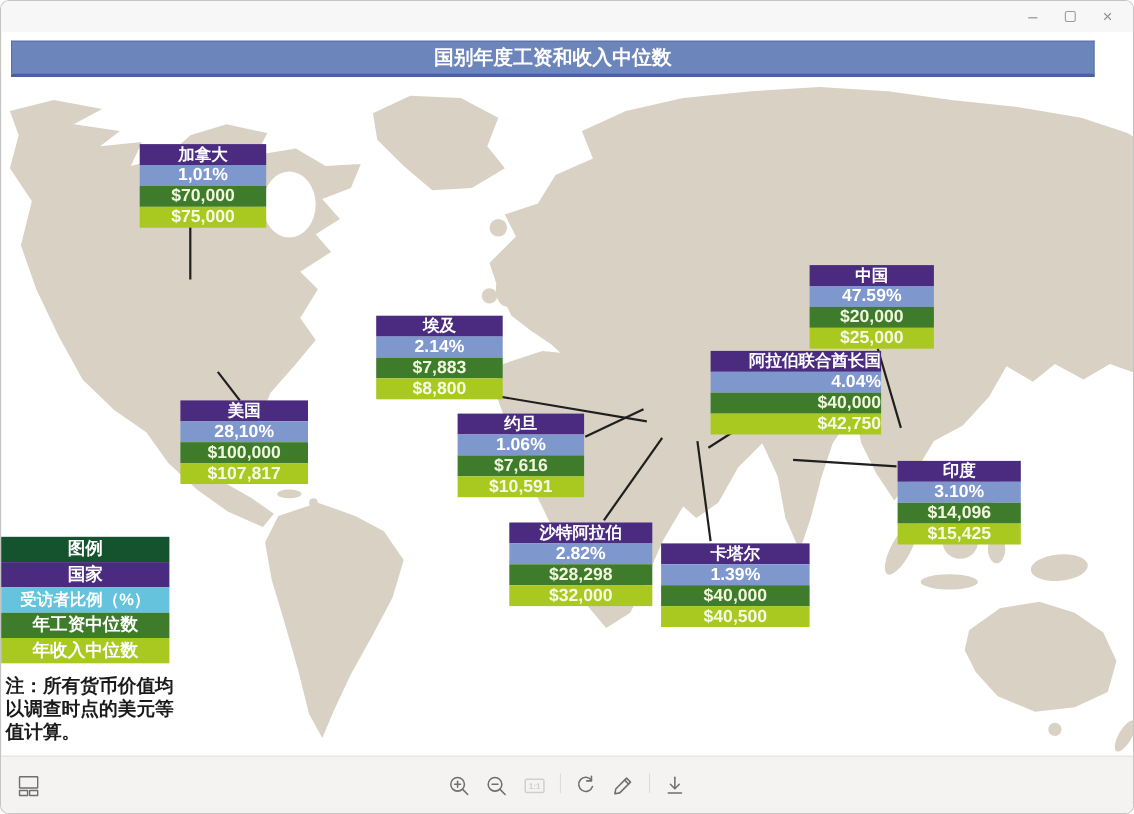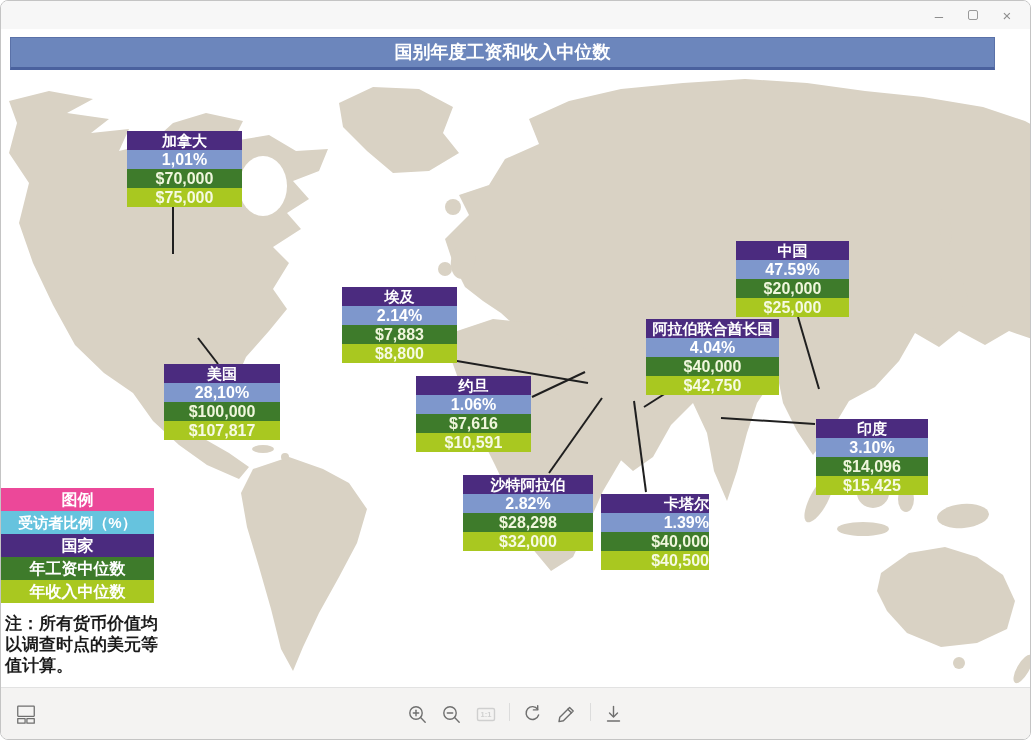--- a/index.html
+++ b/index.html
@@ -26,29 +26,29 @@
   .cbox{position:absolute;text-align:center;font-weight:bold;line-height:19px;font-size:16px;}
   .c-name{height:19px;background:#4b2b7f;color:#fff;font-size:15px;}
   .c-pct{height:19px;background:#7e97cc;color:#fff;}
   .c-wage{height:19px;background:#3e7b2b;color:#eff6dc;}
   .c-income{height:19px;background:#a9c820;color:#f6fae3;}
   #cb-canada{left:107px;top:130px;width:115px;margin-left:19px;}
   #cb-usa{left:163px;top:363px;width:116px;}
   #cb-egypt{left:341px;top:286px;width:115px;}
   #cb-jordan{left:415px;top:375px;width:115px;}
   #cb-saudi{left:438px;top:474px;width:130px;margin-left:24px;}
-  #cb-qatar{left:600px;top:493px;width:108px;text-align:right;}
-  #cb-uae{left:645px;top:318px;width:133px;}
+  #cb-qatar{left:600px;top:493px;width:135px;}
+  #cb-uae{left:645px;top:318px;width:155px;text-align:right;}
   #cb-china{left:735px;top:240px;width:113px;}
   #cb-india{left:815px;top:418px;width:112px;border-radius:31px;}
   
   .legend{position:absolute;left:0;top:487px;width:153px;font-weight:bold;font-size:16px;
           text-align:center;color:#fff;}
   .lg-row{height:23px;line-height:23px;}
-  .lg-0{background:#ec4899;text-align:center;}
+  .lg-0{background:#14532d;text-align:center;}
   .lg-1{background:#4b2b7f;}
   .lg-2{background:#66c3de;font-size:15px;}
   .lg-3{background:#3e7b2b;}
   .lg-4{background:#a9c820;}
   
   .note{position:absolute;left:4px;top:612px;width:190px;font-size:17px;font-weight:600;
         color:#1b1b1b;line-height:21px;}
   
   .toolbar{position:absolute;left:0;bottom:0;width:100%;height:52px;background:#f4f3f2;
            border-top:1px solid #e2e2e2;}
@@ -168,22 +168,22 @@
     </div>
     <div class="cbox" id="cb-india">
       <div class="c-name">印度</div>
       <div class="c-pct">3.10%</div>
       <div class="c-wage">$14,096</div>
       <div class="c-income">$15,425</div>
     </div>
 
     <div class="legend">
       <div class="lg-row lg-0">图例</div>
+      <div class="lg-row lg-1">国家</div>
       <div class="lg-row lg-2">受访者比例（%）</div>
-      <div class="lg-row lg-1">国家</div>
       <div class="lg-row lg-3">年工资中位数</div>
       <div class="lg-row lg-4">年收入中位数</div>
     </div>
 
     <div class="note">
       <div>注：所有货币价值均</div>
       <div>以调查时点的美元等</div>
       <div>值计算。</div>
     </div>
   </div>

